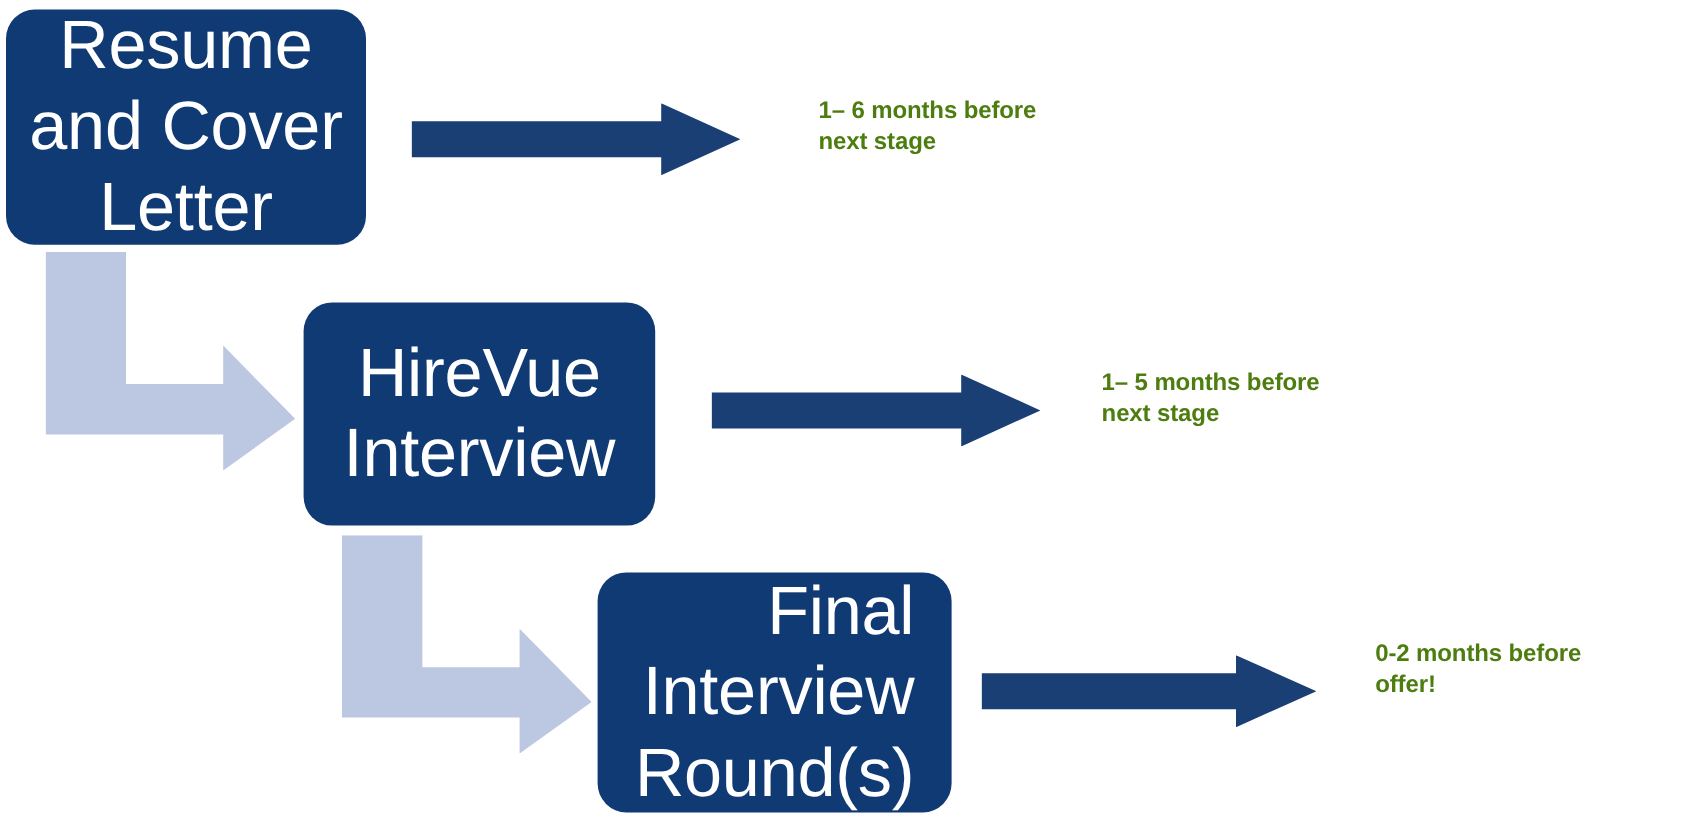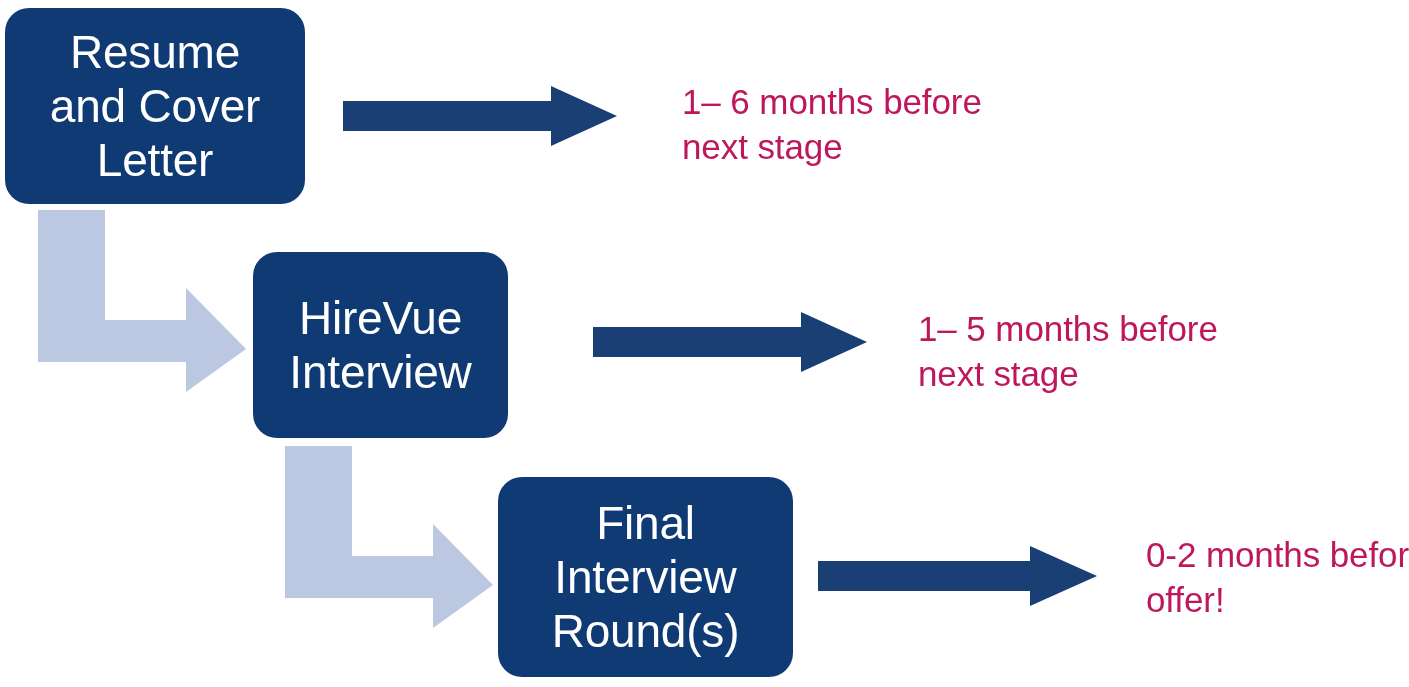--- a/index.html
+++ b/index.html
@@ -27,31 +27,31 @@
     border-radius: 24px;
     color: #ffffff;
     display: flex;
     align-items: center;
     justify-content: center;
     text-align: center;
     box-sizing: border-box;
     z-index: 3;
   }
   .stage-box-label {
-    font-size: 46px;
+    font-size: 57px;
     font-weight: 400;
     line-height: 1.18;
     letter-spacing: -0.2px;
     white-space: pre-line;
     padding: 0 14px;
   }
 
   #stage-box-1 { left: 5px;   top: 8px;   width: 300px; height: 196px; }
-  #stage-box-2 { left: 253px; top: 252px; width: 255px; height: 186px; }
-  #stage-box-3 { left: 498px; top: 477px; width: 295px; height: 200px; }
+  #stage-box-2 { left: 253px; top: 252px; width: 293px; height: 186px; }
+  #stage-box-3 { left: 498px; top: 477px; width: 295px; height: 200px; text-align: right; }
 
   
   .timeline-arrow {
     position: absolute;
     z-index: 2;
   }
   .timeline-arrow svg { display: block; }
 
   #timeline-arrow-1 { left: 343px; top: 86px;  width: 274px; height: 60px; }
   #timeline-arrow-2 { left: 593px; top: 312px; width: 274px; height: 60px; }
@@ -63,24 +63,24 @@
     z-index: 1;
   }
   .elbow-arrow svg { display: block; }
 
   #elbow-arrow-1 { left: 38px;  top: 210px; width: 208px; height: 182px; }
   #elbow-arrow-2 { left: 285px; top: 446px; width: 208px; height: 182px; }
 
   
   .duration-label {
     position: absolute;
-    font-size: 35px;
+    font-size: 20px;
     line-height: 1.28;
-    color: #be185d;
-    font-weight: 400;
+    color: #4d7c0f;
+    font-weight: 700;
     white-space: pre-line;
     letter-spacing: -0.1px;
     z-index: 2;
   }
   #duration-label-1 { left: 682px;  top: 80px;  width: 300px; }
   #duration-label-2 { left: 918px;  top: 307px; width: 300px; }
   #duration-label-3 { left: 1146px; top: 533px; width: 290px; }
 </style>
 </head>
 <body>

